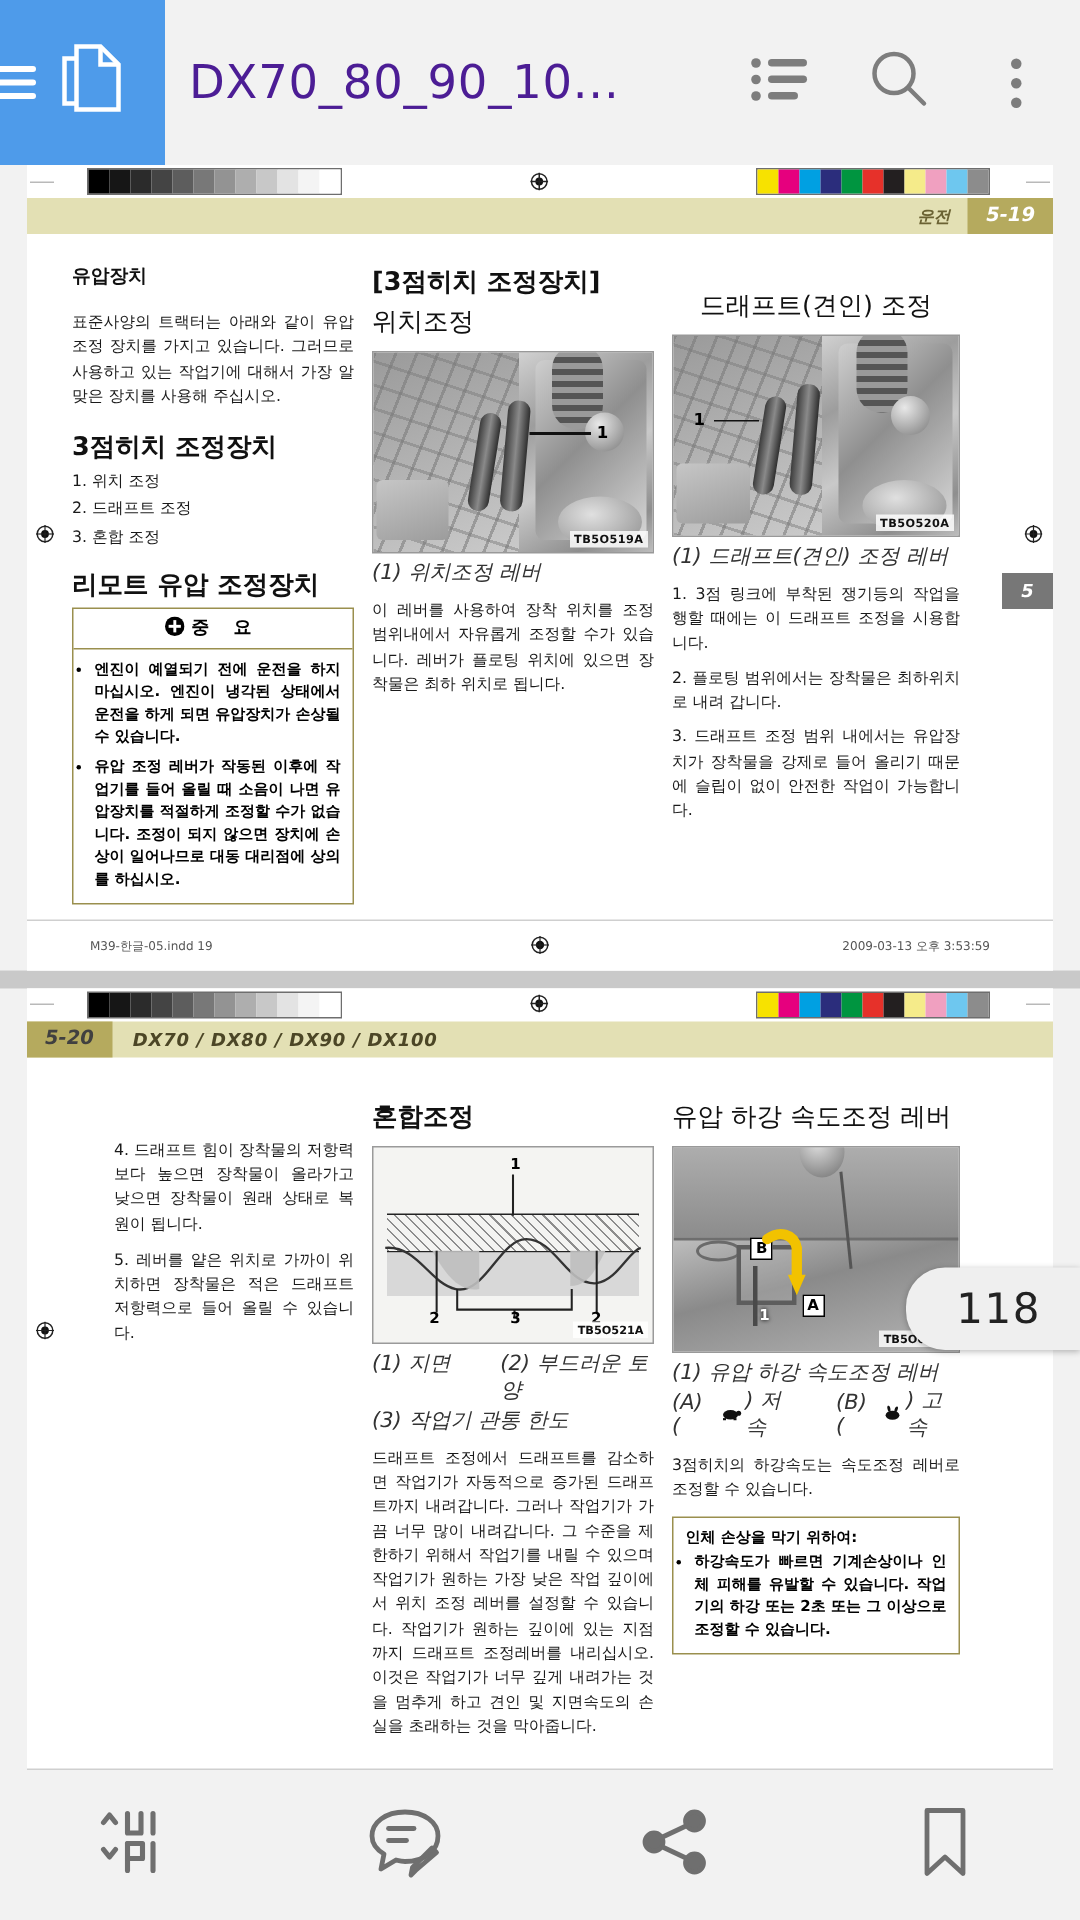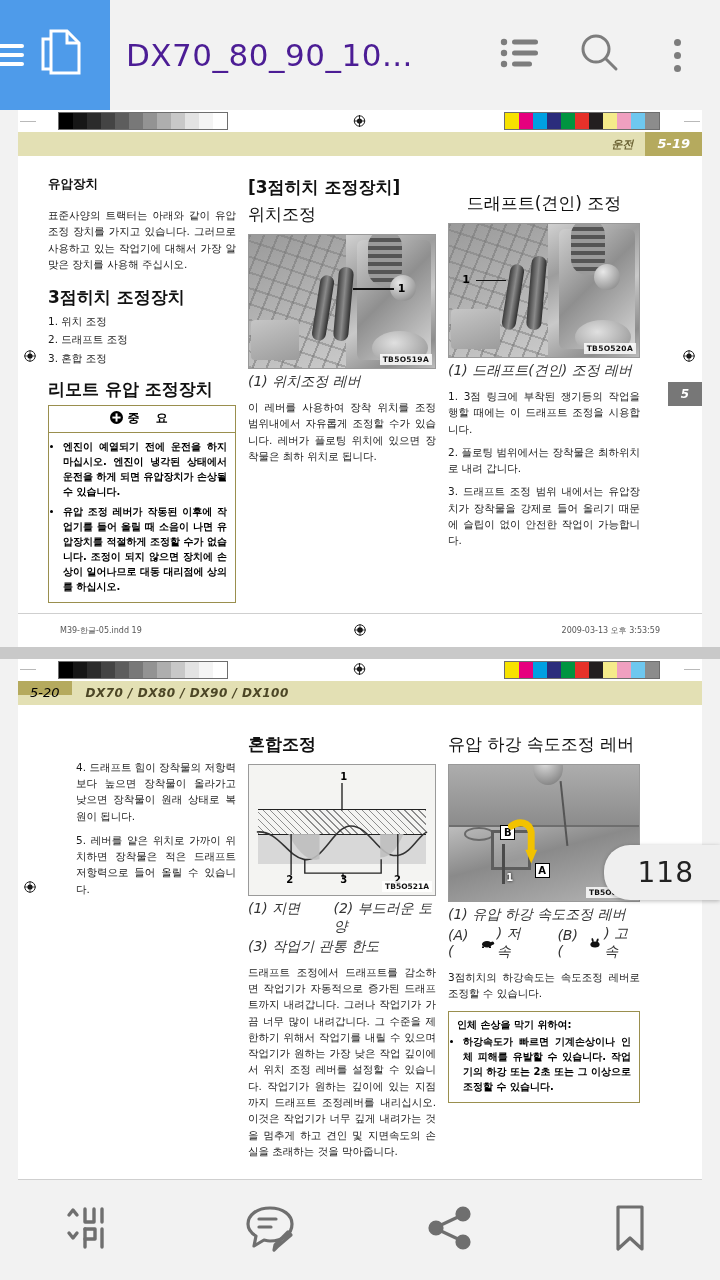--- a/index.html
+++ b/index.html
@@ -41,21 +41,21 @@
 
   .crop-l, .crop-r { position:absolute; width:16px; height:1px; background:#b9b9b9; }
   .crop-l { left:2px; } .crop-r { right:2px; }
 
   
   .sheet { position:relative; background:#fff; }
   .band { height:24px; background:#e3e0b4; position:relative; }
   .band-right { position:absolute; right:0; top:0; height:24px; display:flex; align-items:center; }
   .band-label { font-size:11px; font-style:italic; color:#6b6233; font-weight:bold; padding-right:12px; }
   .band-num { background:#b5aa5e; color:#ffffff; font-size:13px; font-style:italic; font-weight:bold; padding:0 12px; height:24px; line-height:24px; }
-  .band-num-left { background:#b5aa5e; color:#000000; font-size:13px; font-style:italic; font-weight:normal; padding:0 12px; height:14px; line-height:24px; float:left; }
+  .band-num-left { background:#b5aa5e; color:#404040; font-size:13px; font-style:italic; font-weight:bold; padding:0 12px; height:24px; line-height:24px; float:left; }
   .band-title-left { font-size:12px; font-style:italic; color:#4c4626; font-weight:bold; line-height:24px; padding-left:14px; float:left; letter-spacing:0.5px;}
 
   .cols { display:flex; gap:12px; padding:20px 30px 10px 30px; }
   .col { width:188px; }
   .col.wide { width:192px; }
 
   h3.sec { font-size:12.5px; font-weight:bold; color:#111; margin-bottom:14px; }
   h4.sub { font-size:17px; font-weight:bold; color:#111; margin:0 0 4px 0; }
   p.body { font-size:10.5px; line-height:1.55; color:#1a1a1a; text-align:justify; margin-bottom:10px; }
   .numlist { font-size:10.5px; line-height:1.55; color:#1a1a1a; }

